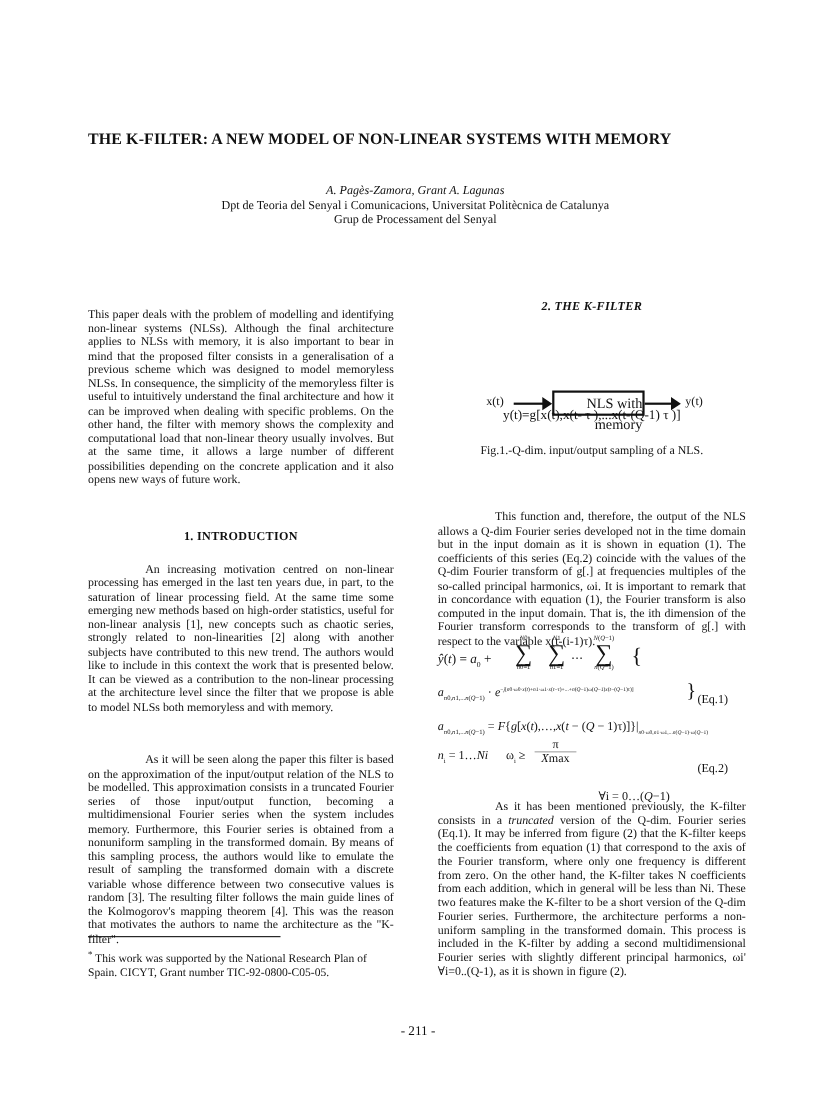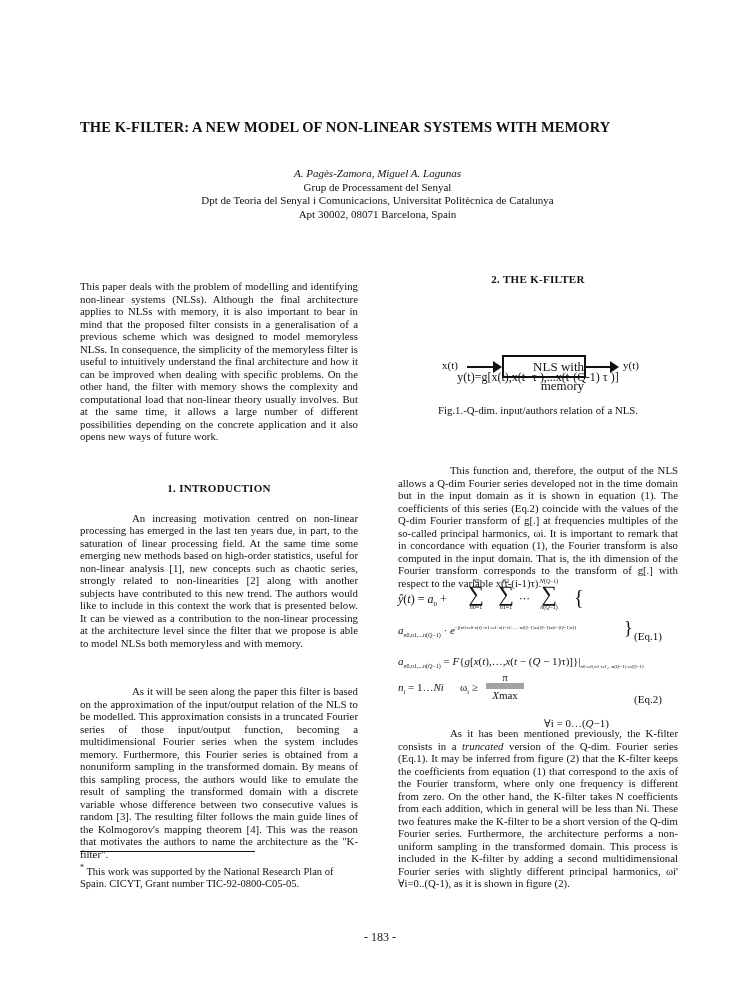--- a/index.html
+++ b/index.html
@@ -37,54 +37,53 @@
   .eq i { font-style: italic; }
   .small { font-size: 6px; }
   .tiny { font-size: 5px; }
 </style>
 </head>
 <body>
 
 <div class="title">THE K-FILTER: A NEW MODEL OF NON-LINEAR SYSTEMS WITH MEMORY</div>
 
 <div class="authors">
-  <div class="names">A. Pagès-Zamora, Miguel A. Lagunas</div>
+  <div class="names">A. Pagès-Zamora, Grant A. Lagunas</div>
+  <div>Dpt de Teoria del Senyal i Comunicacions, Universitat Politècnica de Catalunya</div>
   <div>Grup de Processament del Senyal</div>
-  <div>Dpt de Teoria del Senyal i Comunicacions, Universitat Politècnica de Catalunya</div>
-  <div>Apt 30002, 08071 Barcelona, Spain</div>
 </div>
 
 <div class="col left" style="top:262px;">
   <p style="margin-top:18px;">This paper deals with the problem of modelling and identifying non-linear systems (NLSs). Although the final architecture applies to NLSs with memory, it is also important to bear in mind that the proposed filter consists in a generalisation of a previous scheme which was designed to model memoryless NLSs. In consequence, the simplicity of the memoryless filter is useful to intuitively understand the final architecture and how it can be improved when dealing with specific problems. On the other hand, the filter with memory shows the complexity and computational load that non-linear theory usually involves. But at the same time, it allows a large number of different possibilities depending on the concrete application and it also opens new ways of future work.</p>
 </div>
 
 <div class="col left" style="top:482px;">
   <p class="heading">1. INTRODUCTION</p>
   <p class="indent" style="margin-top:17px;">An increasing motivation centred on non-linear processing has emerged in the last ten years due, in part, to the saturation of linear processing field. At the same time some emerging new methods based on high-order statistics, useful for non-linear analysis [1], new concepts such as chaotic series, strongly related to non-linearities [2] along with another subjects have contributed to this new trend. The authors would like to include in this context the work that is presented below. It can be viewed as a contribution to the non-linear processing at the architecture level since the filter that we propose is able to model NLSs both memoryless and with memory.</p>
   <p class="indent">As it will be seen along the paper this filter is based on the approximation of the input/output relation of the NLS to be modelled. This approximation consists in a truncated Fourier series of those input/output function, becoming a multidimensional Fourier series when the system includes memory. Furthermore, this Fourier series is obtained from a nonuniform sampling in the transformed domain. By means of this sampling process, the authors would like to emulate the result of sampling the transformed domain with a discrete variable whose difference between two consecutive values is random [3]. The resulting filter follows the main guide lines of the Kolmogorov's mapping theorem [4]. This was the reason that motivates the authors to name the architecture as the "K-filter".</p>
 </div>
 
 <div class="footrule"></div>
 <div class="footnote"><sup>*</sup> <span>This work was supported by the National Research Plan of Spain. CICYT, Grant number TIC-92-0800-C05-05.</span></div>
 
-<div class="col right" style="top:273px;">
+<div class="col right" style="top:273px;font-style:italic;">
   <p class="heading">2. THE K-FILTER</p>
 </div>
 
 <div class="diagram">
   <span class="xin">x(t)</span>
   <div class="arrow1"></div>
   <div class="head1"></div>
   <div class="box">NLS with memory</div>
   <div class="arrow2"></div>
   <div class="head2"></div>
   <span class="yout">y(t)</span>
 </div>
 <div class="fig-eq">y(t)=g[x(t),x(t- τ ),...x(t-(Q-1) τ )]</div>
-<div class="fig-cap">Fig.1.-Q-dim. input/authors relation of a NLS.</div>
+<div class="fig-cap">Fig.1.-Q-dim. input/output sampling of a NLS.</div>
 
 <div class="col right" style="top:428px;">
   <p class="indent">This function and, therefore, the output of the NLS allows a Q-dim Fourier series developed not in the time domain but in the input domain as it is shown in equation (1). The coefficients of this series (Eq.2) coincide with the values of the Q-dim Fourier transform of g[.] at frequencies multiples of the so-called principal harmonics, ωi. It is important to remark that in concordance with equation (1), the Fourier transform is also computed in the input domain. That is, the ith dimension of the Fourier transform corresponds to the transform of g[.] with respect to the variable x(t-(i-1)τ).</p>
 </div>
 
 <div class="eq" style="left:398px; top:578px; width:280px; height:75px;">
   <div style="position:absolute; left:0; top:14px; font-size:12px;"><i>ŷ</i>(<i>t</i>) = <i>a</i><sub style="font-size:7px;">0</sub> +</div>
   <div style="position:absolute; left:66px; top:0; text-align:center; width:24px;">
       <div class="small"><i>N</i>0</div>
       <div style="font-size:22px; line-height:20px;">∑</div>
@@ -106,23 +105,23 @@
   <div style="position:absolute; left:226px; top:40px; font-size:18px;">}</div>
   <div style="position:absolute; left:236px; top:52px;">(Eq.1)</div>
 </div>
 
 <div class="eq" style="left:398px; top:655px; width:280px; height:55px;">
   <div style="position:absolute; left:0; top:0;"><i>a</i><sub class="small"><i>n</i>0,<i>n</i>1,...<i>n</i>(<i>Q</i>−1)</sub> = <i>F</i>{<i>g</i>[<i>x</i>(<i>t</i>),…,<i>x</i>(<i>t</i> − (<i>Q</i> − 1)τ)]}|<sub class="tiny"><i>n</i>0·ω0,<i>n</i>1·ω1,...<i>n</i>(<i>Q</i>−1)·ω(<i>Q</i>−1)</sub></div>
   <div style="position:absolute; left:0; top:26px;"><i>n</i><sub class="small">i</sub> = 1…<i>Ni</i></div>
   <div style="position:absolute; left:62px; top:26px;">ω<sub class="small">i</sub> ≥</div>
   <div style="position:absolute; left:88px; top:16px; text-align:center; width:38px;">
       <div>π</div>
-      <div style="border-top:6px solid #a3a3a3;"><i>X</i>max</div>
+      <div style="border-top:1px solid #a3a3a3;"><i>X</i>max</div>
     </div>
   <div style="position:absolute; left:146px; top:26px;margin-top:36px;">∀i = 0…(<i>Q</i>−1)</div>
   <div style="position:absolute; left:236px; top:38px;">(Eq.2)</div>
 </div>
 
 <div class="col right" style="top:691px;">
   <p class="indent"><span>As it has been mentioned previously, the K-filter consists in a </span><i>truncated</i><span> version of the Q-dim. Fourier series (Eq.1). It may be inferred from figure (2) that the K-filter keeps the coefficients from equation (1) that correspond to the axis of the Fourier transform, where only one frequency is different from zero. On the other hand, the K-filter takes N coefficients from each addition, which in general will be less than Ni. These two features make the K-filter to be a short version of the Q-dim Fourier series. Furthermore, the architecture performs a non-uniform sampling in the transformed domain. This process is included in the K-filter by adding a second multidimensional Fourier series with slightly different principal harmonics, ωi' ∀i=0..(Q-1), as it is shown in figure (2).</span></p>
 </div>
 
-<div class="pagenum">- 183 -</div>
+<div class="pagenum">- 211 -</div>
 
 </body></html>

